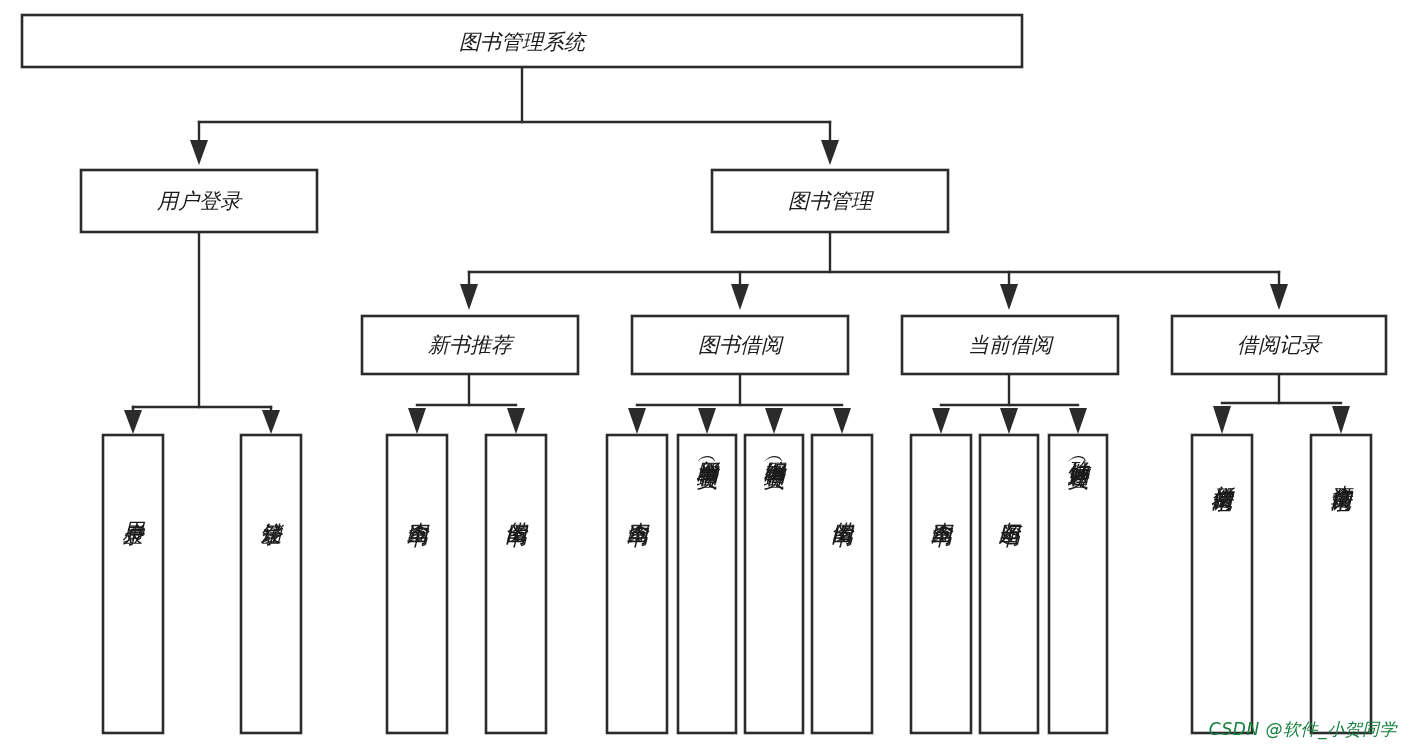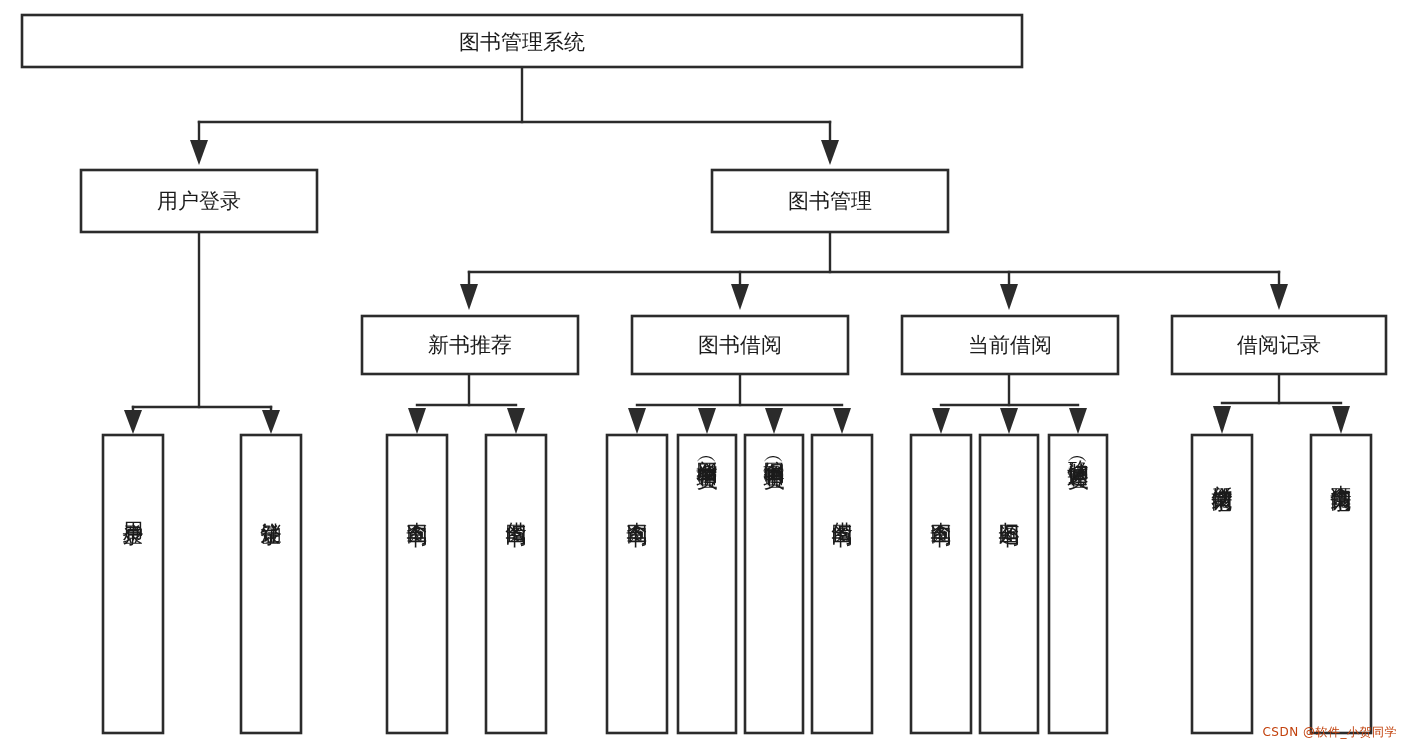--- a/index.html
+++ b/index.html
@@ -12,20 +12,21 @@
     height: 747px;
     font-family: "DejaVu Sans", "Liberation Sans", sans-serif;
     overflow: hidden;
     position: relative;
   }
   #diagram-root {
     position: absolute;
     left: 0; top: 0;
     width: 1405px;
     height: 747px;
+    font-style: italic;
   }
   svg.diagram {
     display: block;
     width: 1405px;
     height: 747px;
     background: #ffffff;
   }
   .node-rect {
     fill: #ffffff;
     stroke: #2b2b2b;
@@ -66,22 +67,22 @@
     line-height: 1.05;
     color: #1b1b1b;
     letter-spacing: 1.5px;
     white-space: nowrap;
   }
   .watermark {
     position: absolute;
     right: 8px;
     bottom: 6px;
     font-family: "DejaVu Sans", "Liberation Sans", sans-serif;
-    font-size: 12px;
-    color: #c2410c;
+    font-size: 17px;
+    color: #15803d;
     letter-spacing: 0.5px;
     white-space: nowrap;
   }
 </style>
 </head>
 <body>
 
 <div id="diagram-root">
 
   <svg class="diagram" viewBox="0 0 1405 747">

